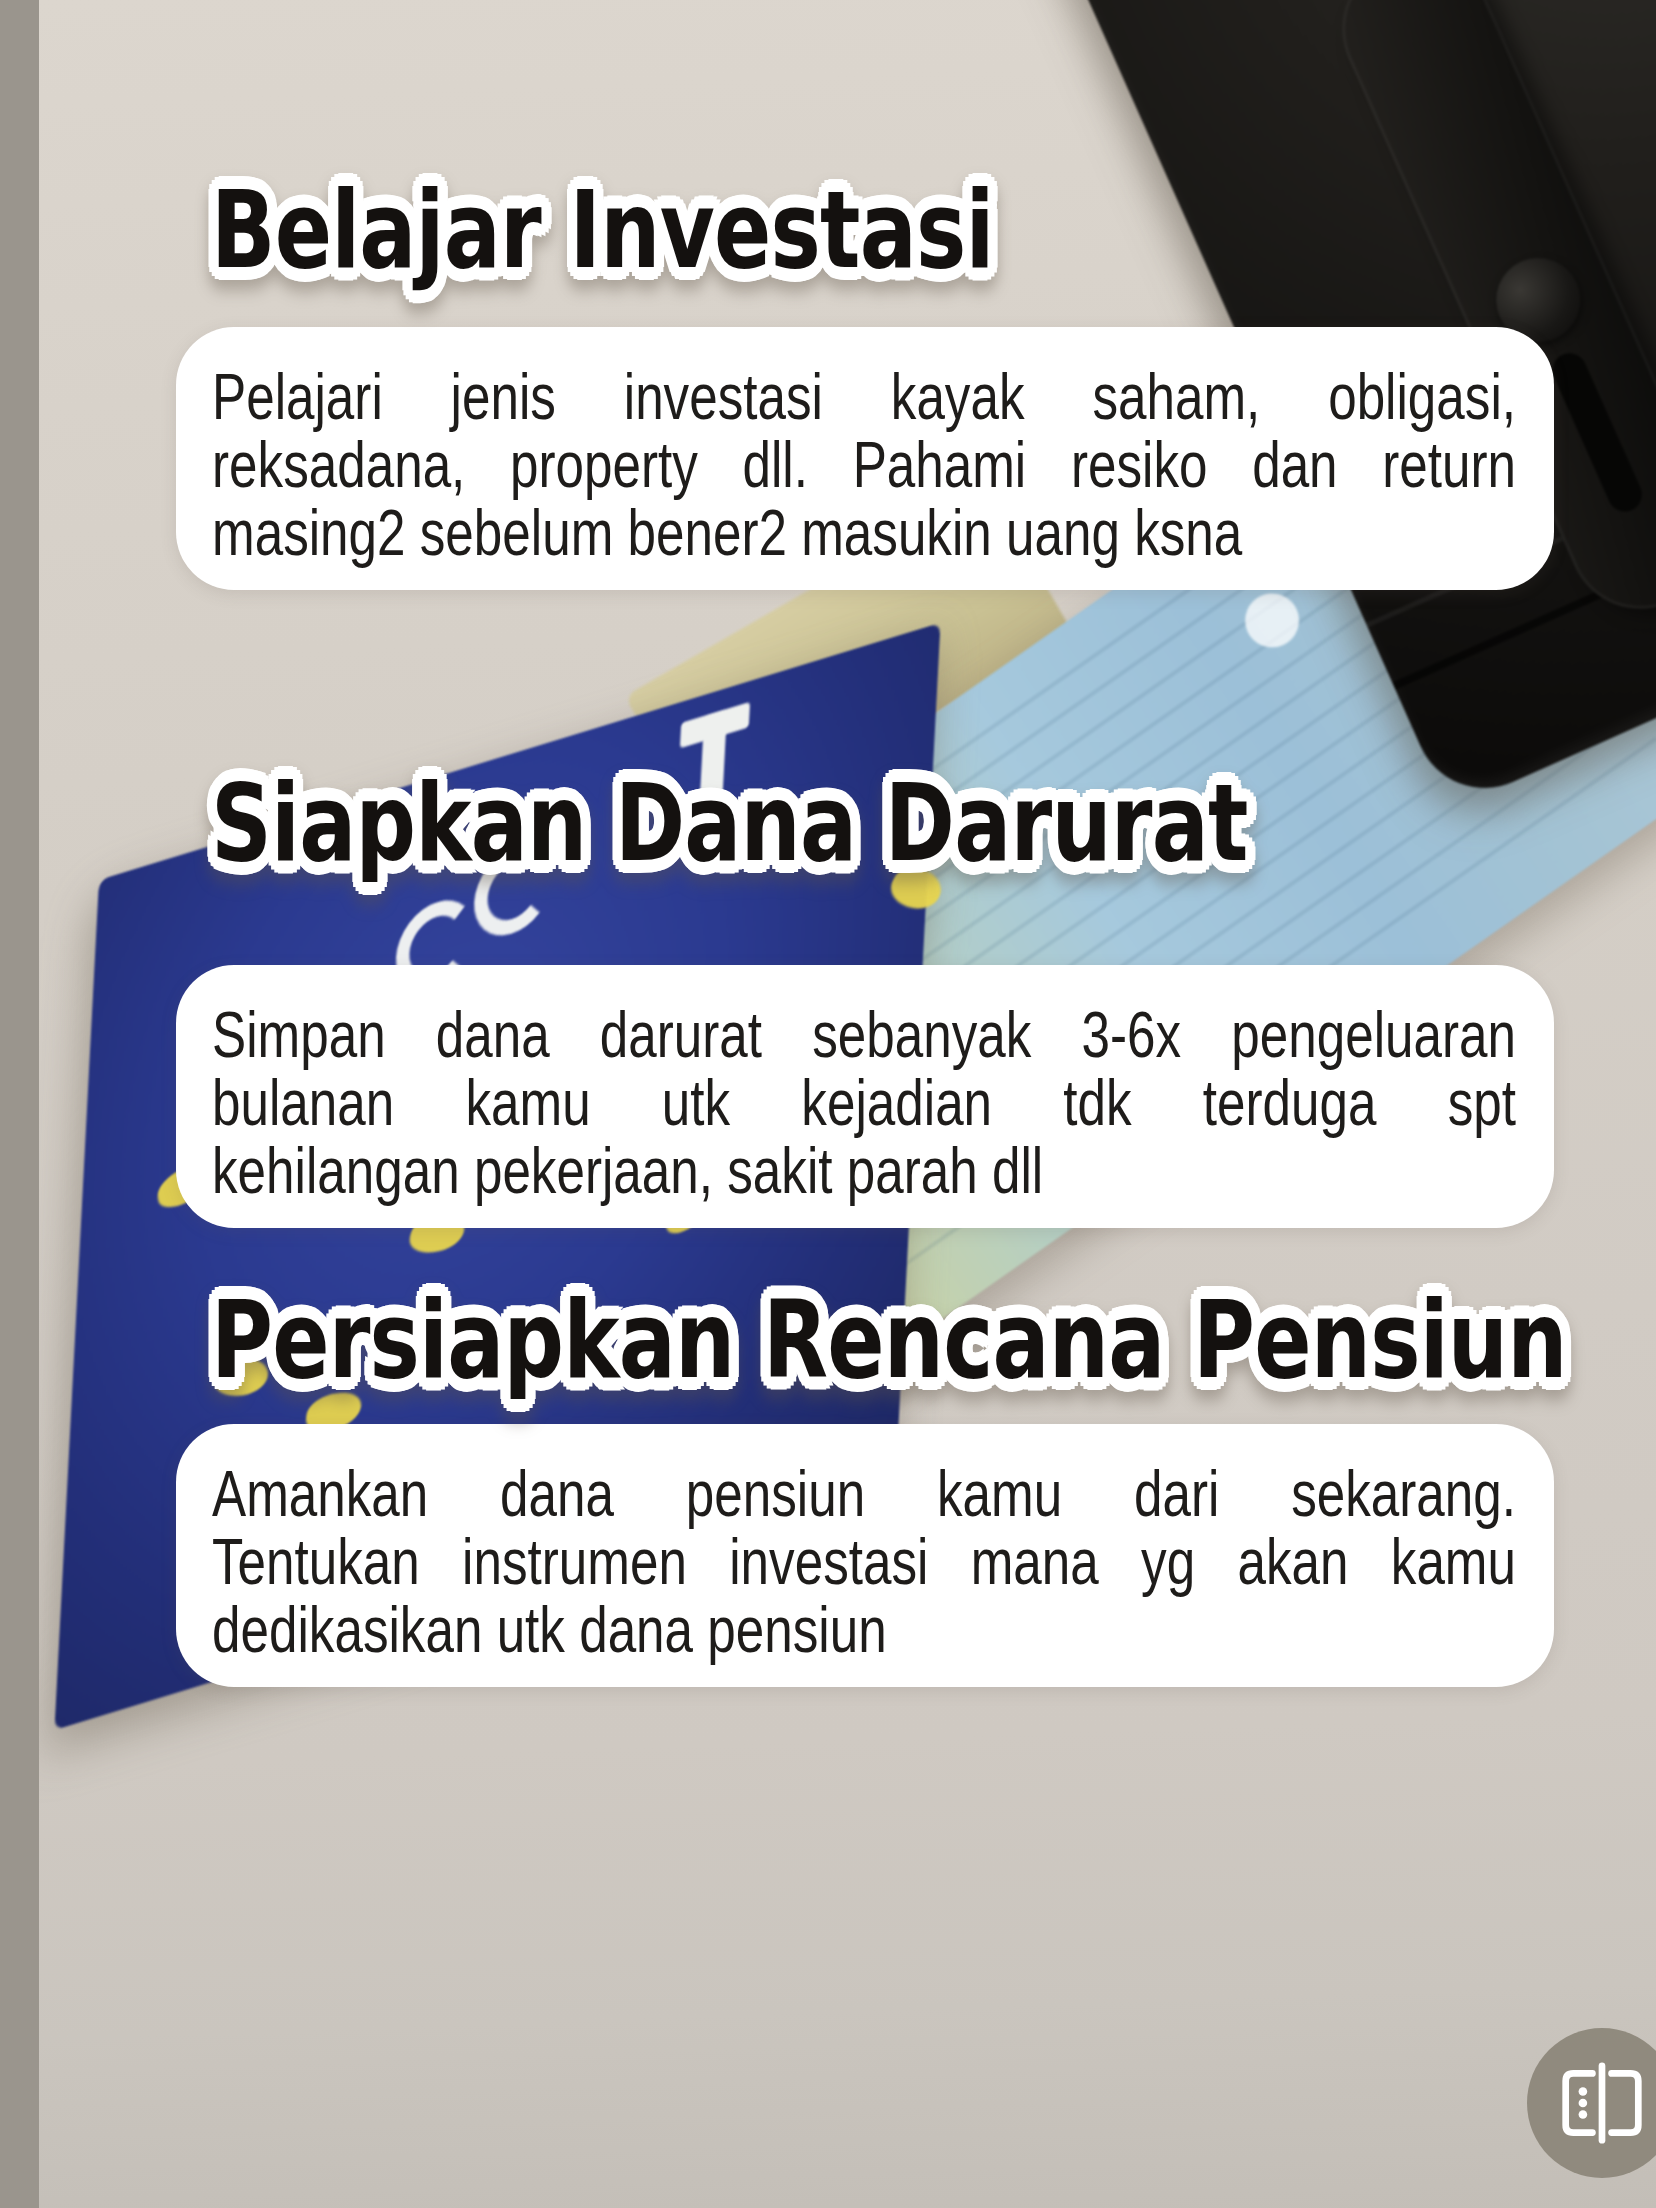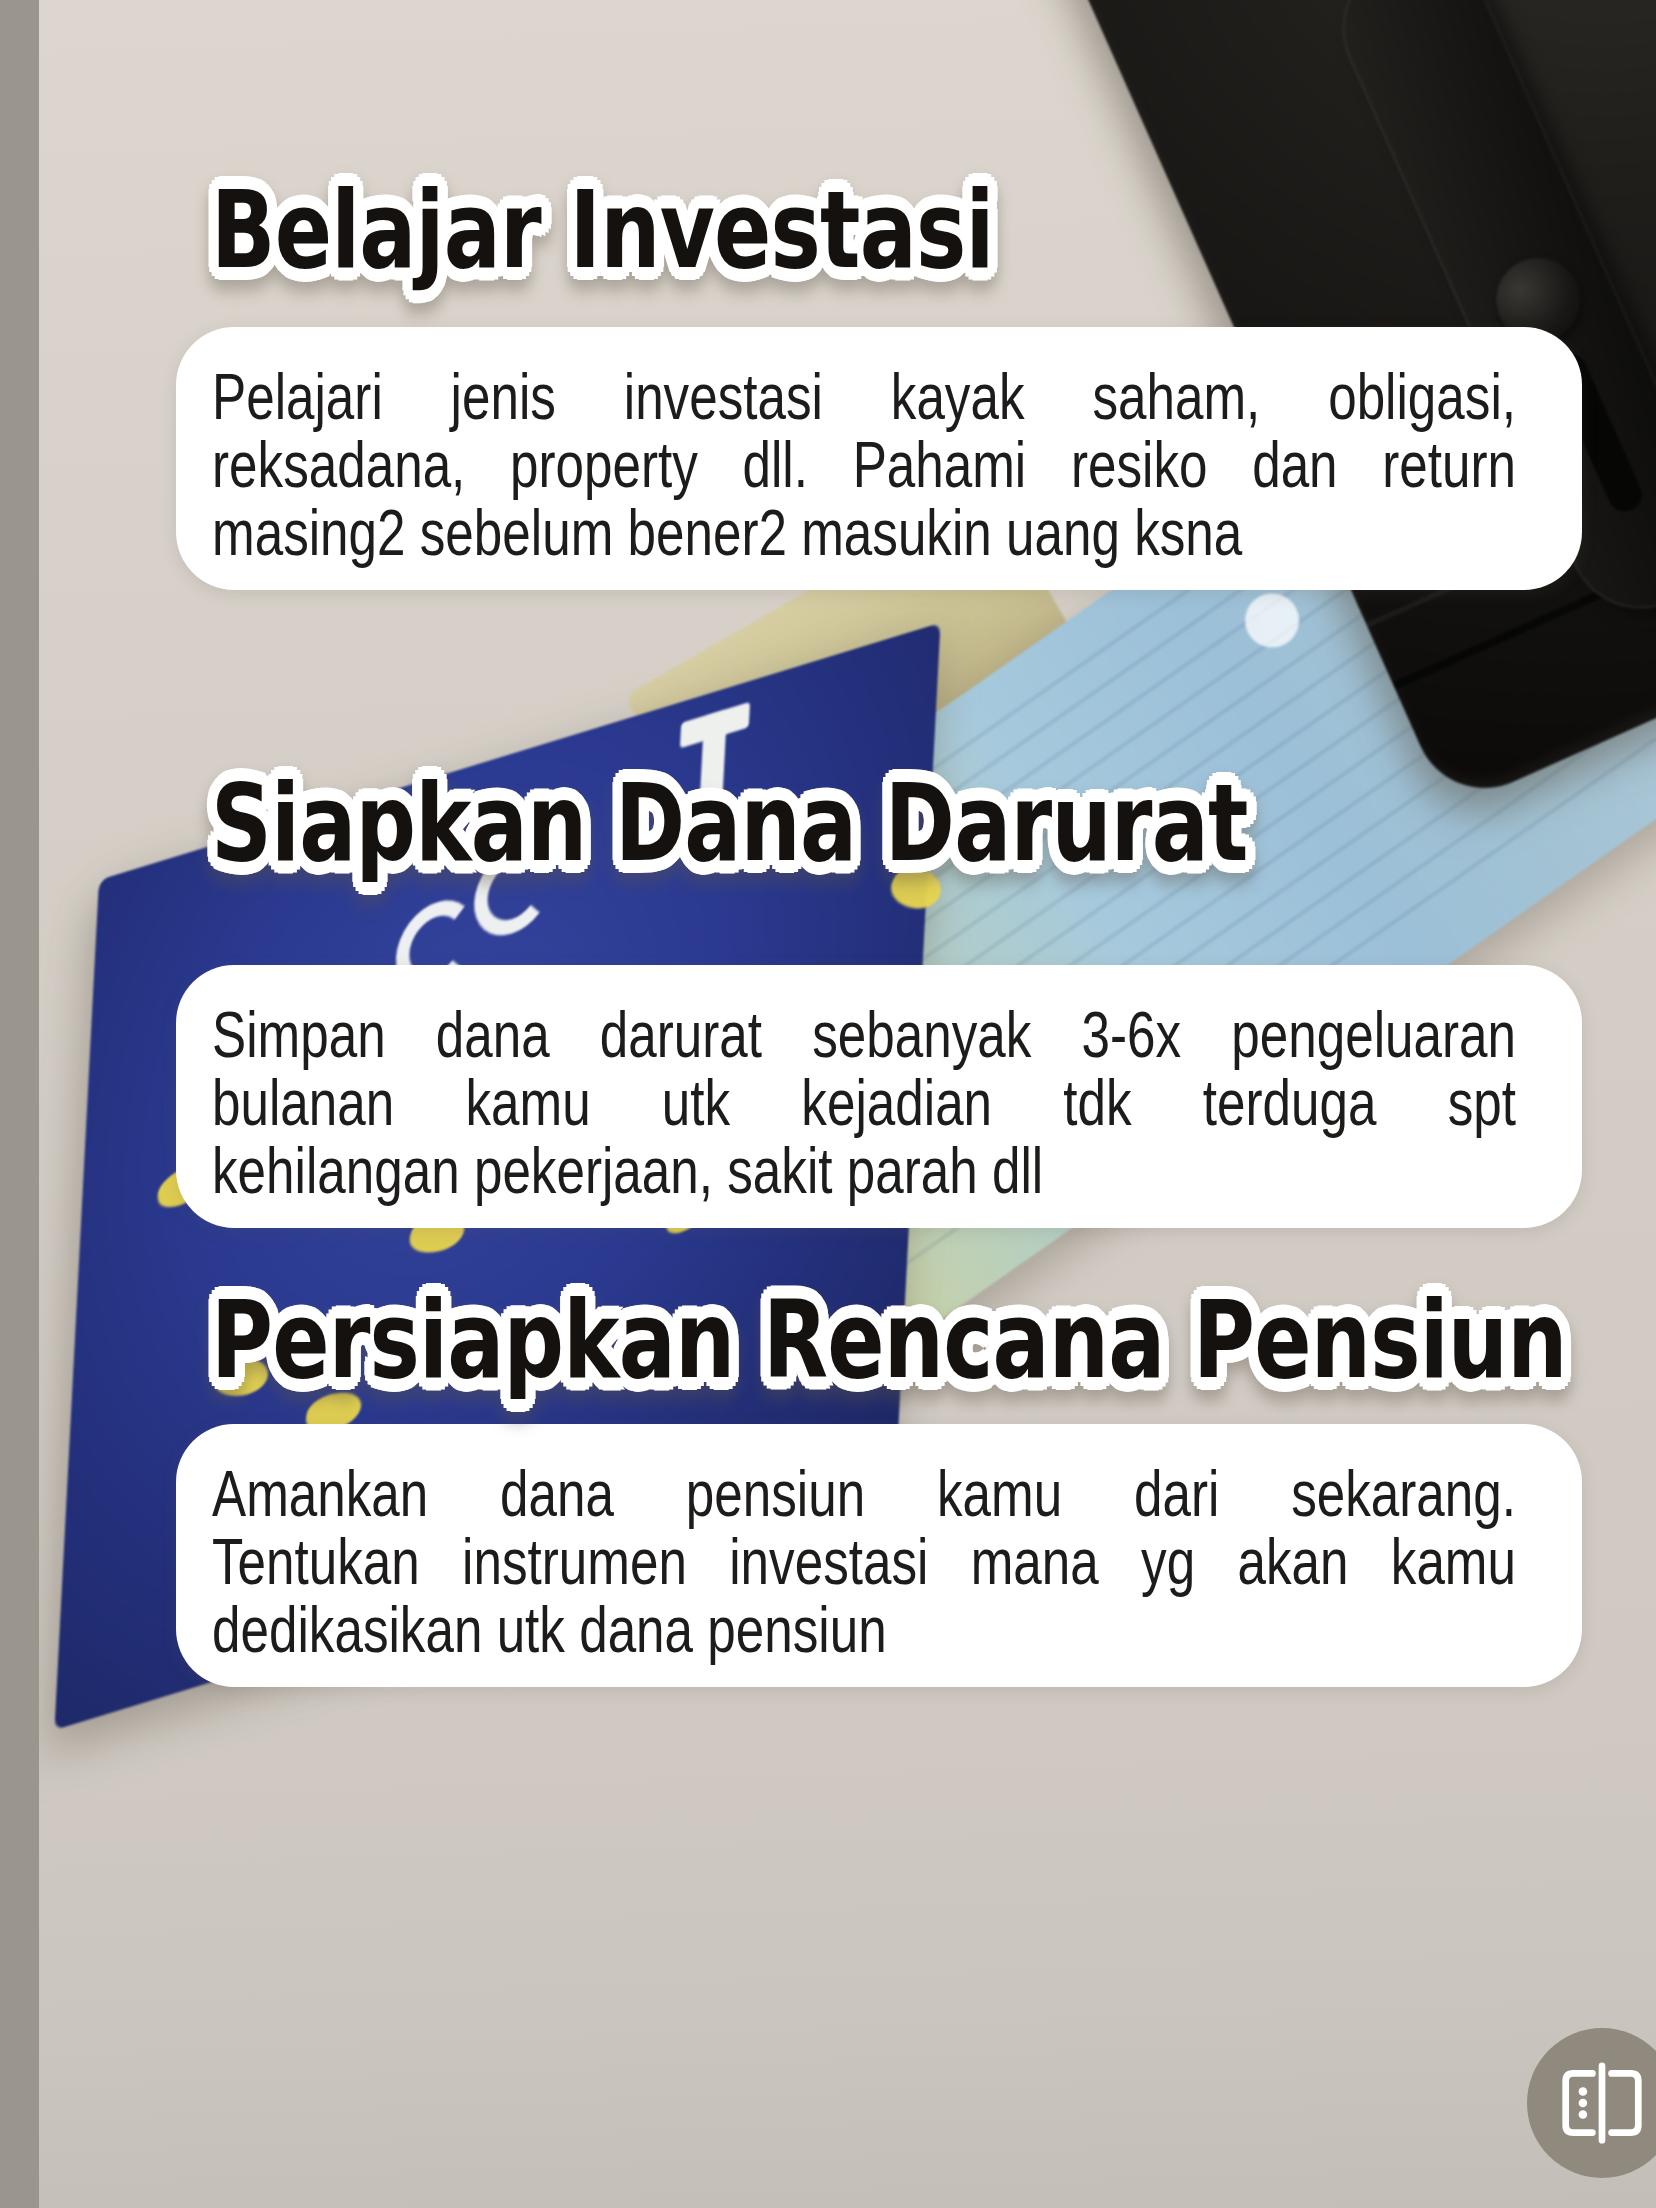--- a/index.html
+++ b/index.html
@@ -76,21 +76,21 @@
     text-shadow:
       13px 0 #fff,12px 5px #fff,9px 9px #fff,5px 12px #fff,
       0 13px #fff,-5px 12px #fff,-9px 9px #fff,-12px 5px #fff,
       -13px 0 #fff,-12px -5px #fff,-9px -9px #fff,-5px -12px #fff,
       0 -13px #fff,5px -12px #fff,9px -9px #fff,12px -5px #fff;
     filter:drop-shadow(0 10px 8px rgba(95,85,72,.38));
   }
   .h-fill{position:absolute;left:0;top:0;color:#14110f;}
   .card{
     position:absolute;left:137px;width:1378px;height:263px;background:#ffffff;
-    border-radius:58px;box-shadow:0 4px 16px rgba(100,90,78,.15);z-index:10;padding-left:28px;
+    border-radius:58px;box-shadow:0 4px 16px rgba(100,90,78,.15);z-index:10;
   }
   .s1 .card{top:327px}
   .s2 .card{top:965px}
   .s3 .card{top:1424px}
   .card-text{
     position:absolute;left:36px;top:36px;width:1630px;
     transform:scaleX(0.8);transform-origin:left top;
     font-size:64px;line-height:68px;color:#1e1c1a;
   }
   .tline{display:flex;justify-content:space-between;}

